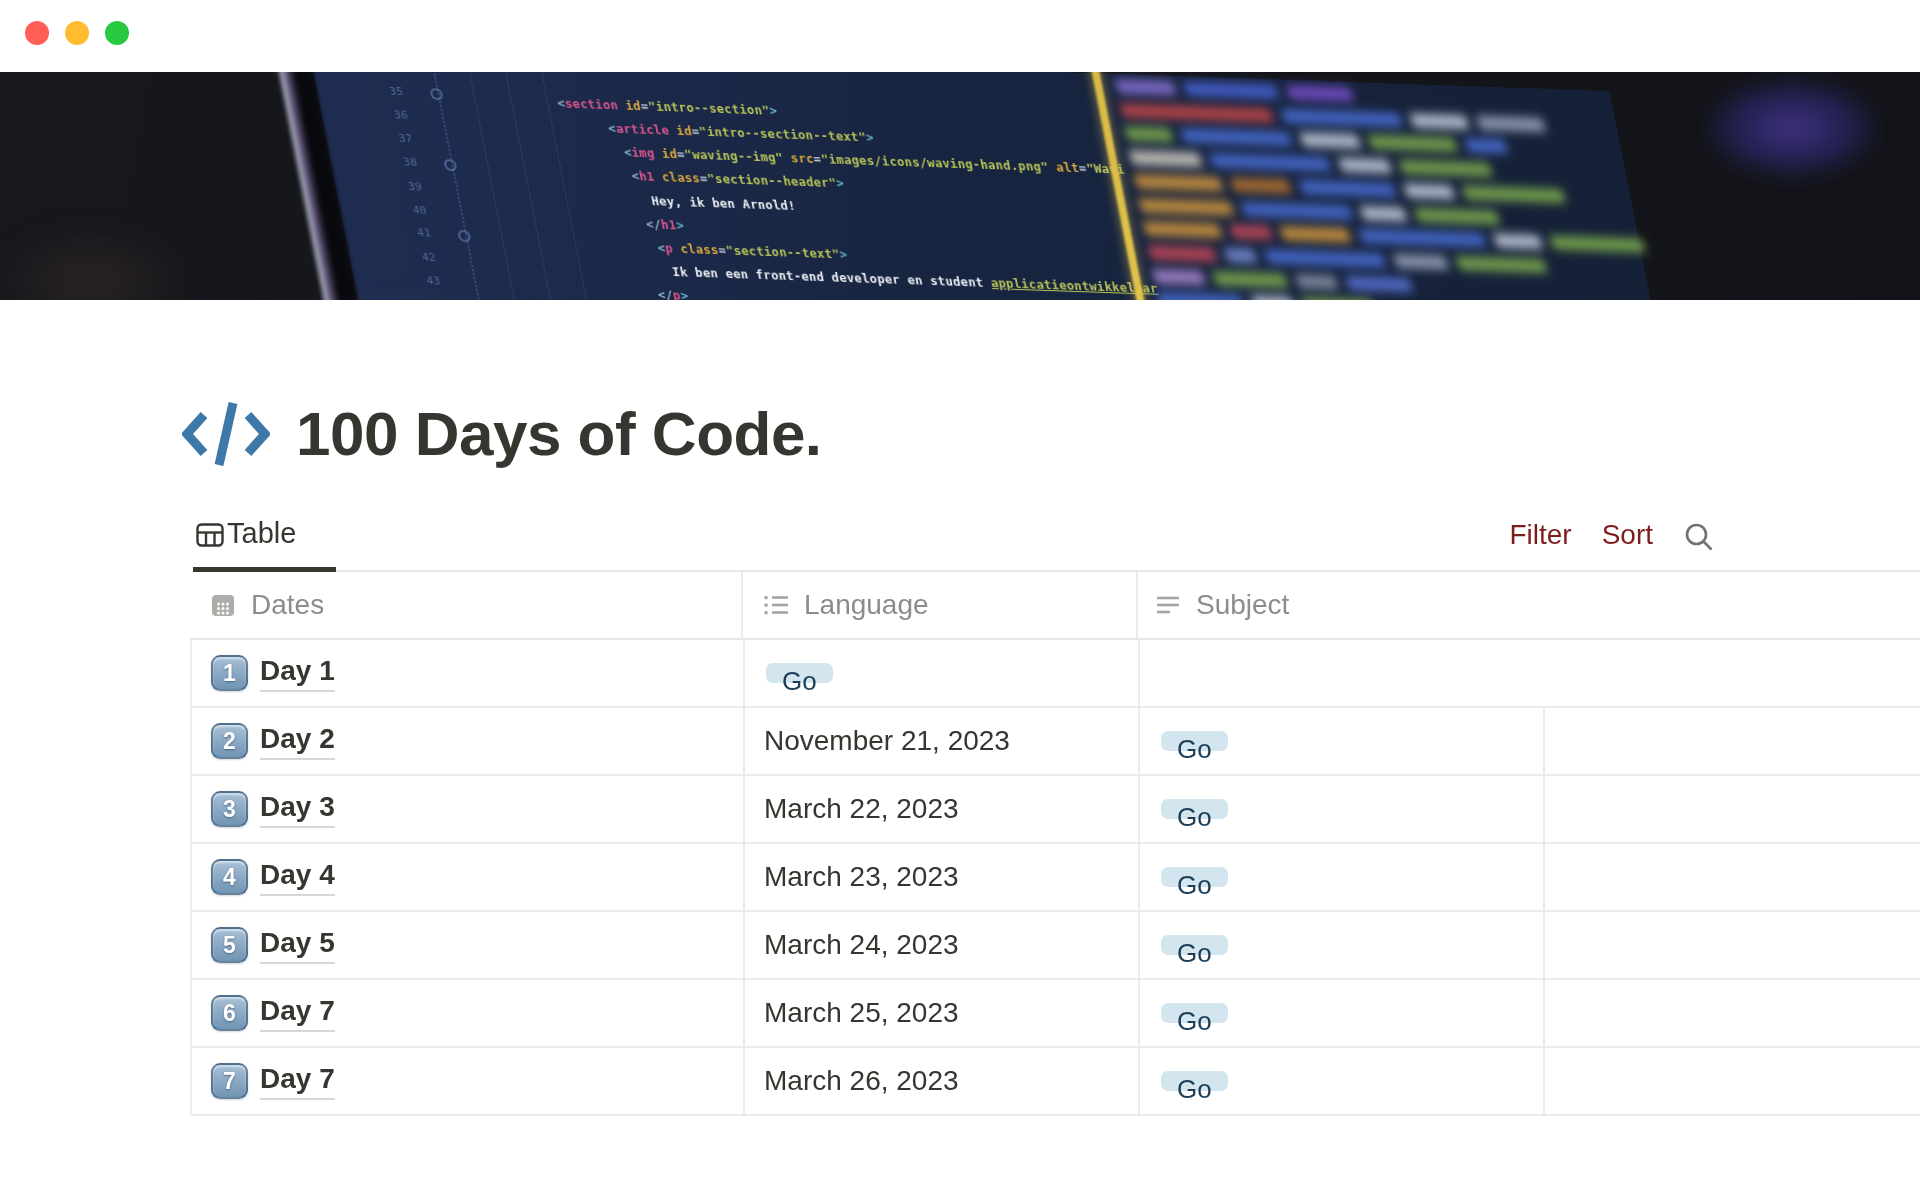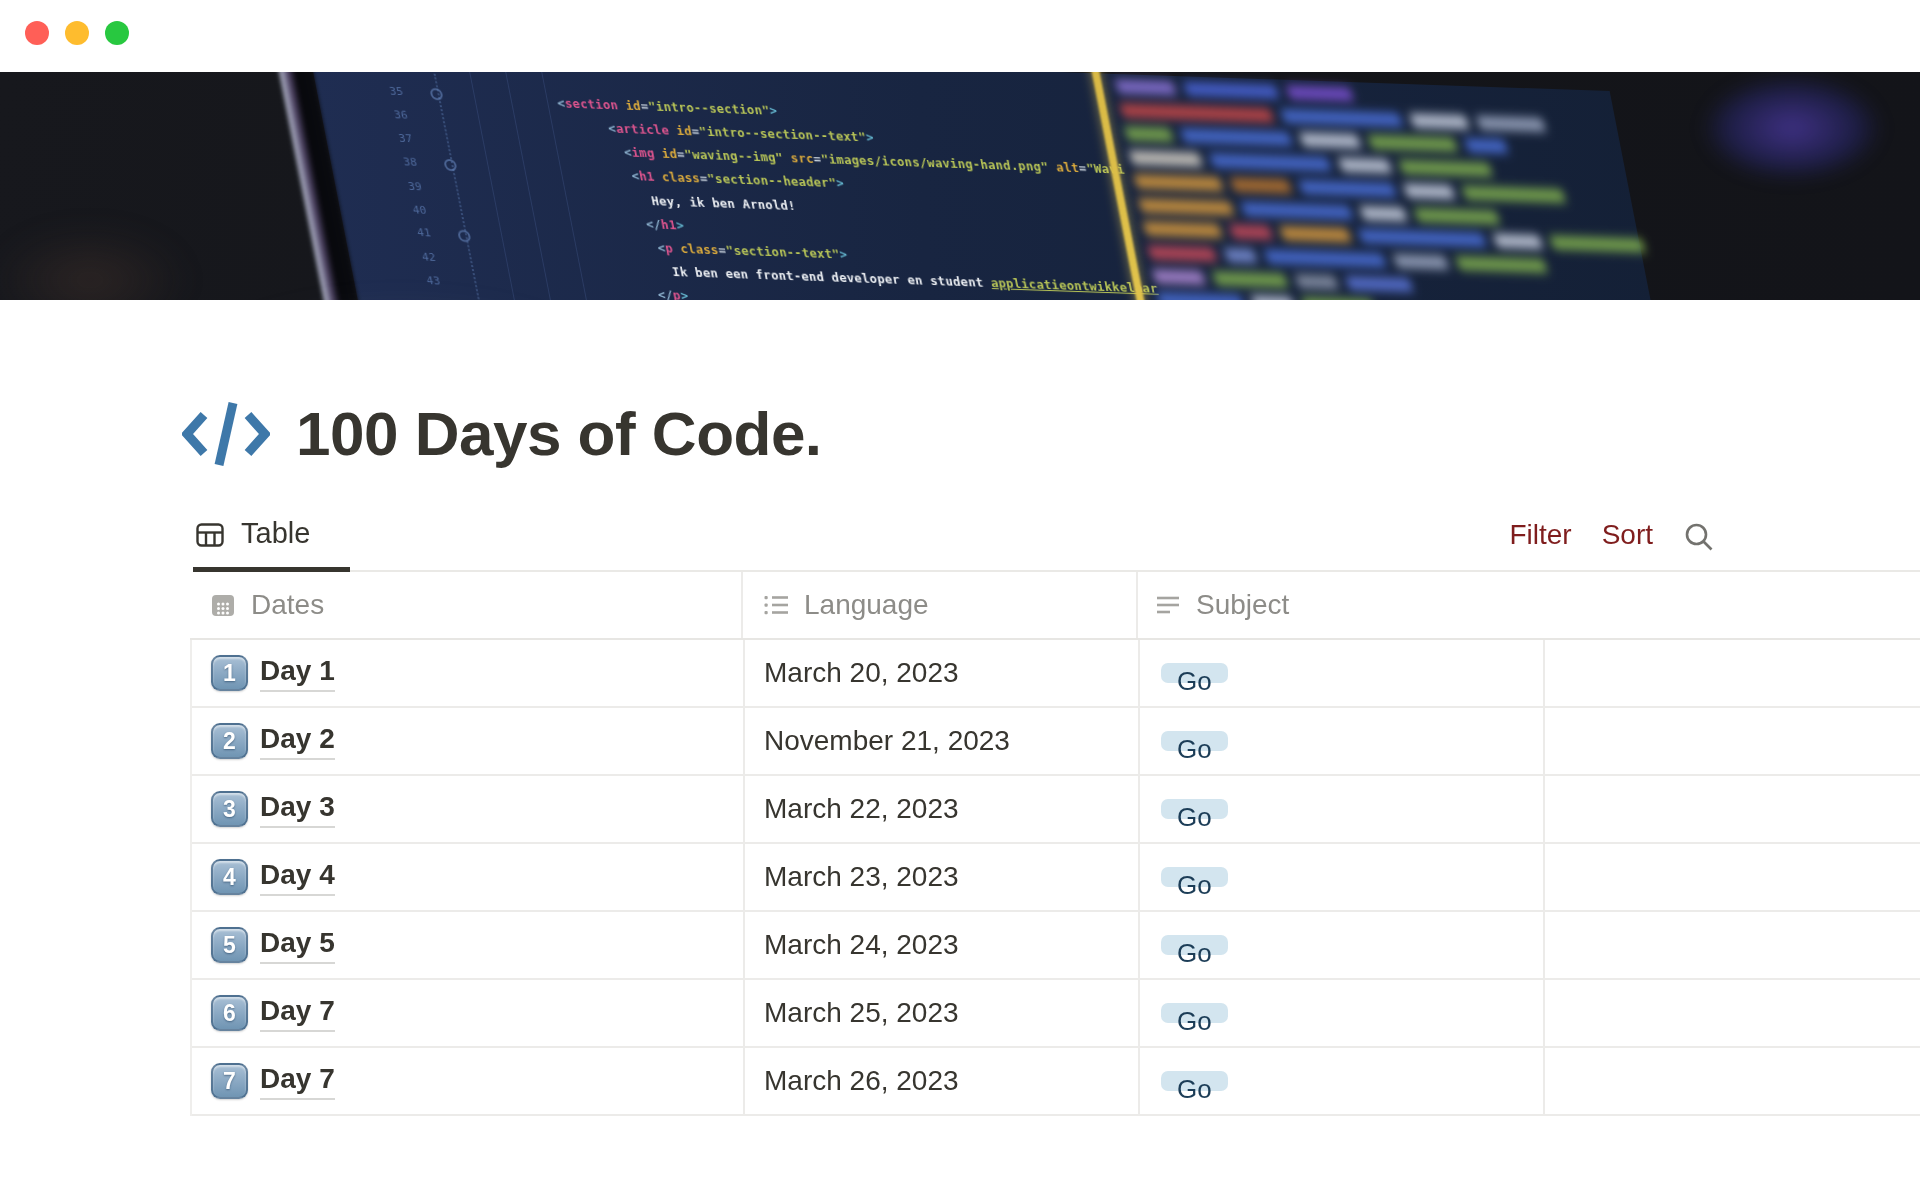--- a/index.html
+++ b/index.html
@@ -50,21 +50,21 @@
         background:radial-gradient(closest-side, rgba(86,62,50,.35), transparent 75%); filter:blur(14px); }
 
   
   .page-header { position:absolute; left:182px; top:398px; display:flex; align-items:center; gap:26px; }
   .page-icon svg { display:block; }
   .page-title { font-size:62px; font-weight:700; color:#37352F; letter-spacing:-0.5px; }
 
   
   .toolbar { position:absolute; left:193px; right:0; top:503px; height:69px;
              display:flex; align-items:stretch; border-bottom:2px solid #EAE9E6; }
-  .view-tab { display:flex; align-items:center; gap:16px; padding:0 40px 0 2px;
+  .view-tab { display:flex; align-items:center; gap:2px; padding:0 40px 0 2px;
               border-bottom:5px solid #37352F; margin-bottom:-2px; cursor:pointer; }
   .view-tab .tab-label { font-size:29px; font-weight:500; color:#37352F; padding-bottom:4px; }
   .toolbar-right { margin-left:auto; margin-right:205px; display:flex; align-items:center; gap:30px; }
   .tool-btn { font-size:28px; color:#7f1d1d; background:none; border:none; cursor:pointer;
               font-family:inherit; padding-bottom:4px; }
 
   
   .dbtable { position:absolute; left:190px; right:0; top:572px; }
   .thead, .trow { display:grid; grid-template-columns:553px 395px 405px 1fr; height:68px; }
   .hcell { display:flex; align-items:center; gap:14px; padding-left:19px;
@@ -299,23 +299,20 @@
       </div>
     </div>
     <div class="tbody" id="tbody">
         <div class="trow">
           <div class="cell c-days">
             <span class="day-link">
               <span class="keycap">1</span>
               <span class="day-label">Day 1</span>
             </span>
           </div>
-          <div class="cell c-dates">
-            <span class="date-text">March 20, 2023</span>
-          </div>
           <div class="cell c-lang">
             <span class="lang-tag" style="background: rgb(211, 229, 239); color: rgb(28, 61, 87);">Go</span>
           </div>
           <div class="cell c-subject"></div>
         </div>
         <div class="trow">
           <div class="cell c-days">
             <span class="day-link">
               <span class="keycap">2</span>
               <span class="day-label">Day 2</span>

